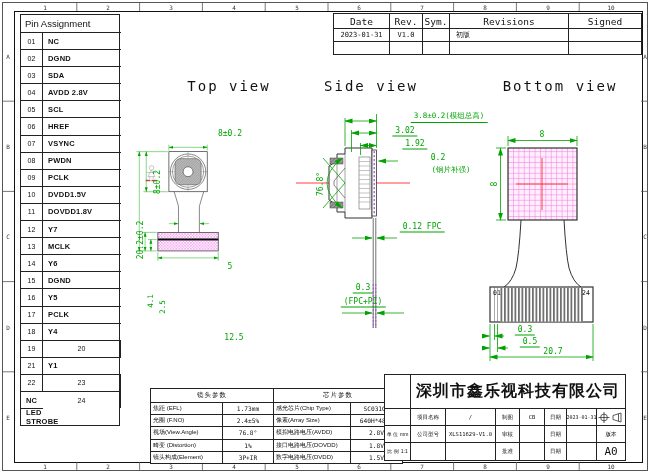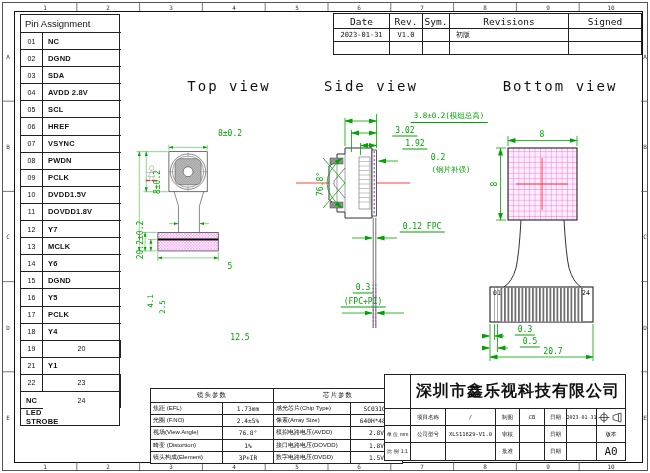--- a/index.html
+++ b/index.html
@@ -261,21 +261,21 @@
         <line x1="282" y1="321" x2="282" y2="336"></line>
       <line x1="178" y1="331" x2="282" y2="331" marker-start="url(#tm)" marker-end="url(#tm)"></line>
     </g>
   </svg>
   <div class="dim" style="left:230px;top:133px">8±0.2</div>
   <div class="dim rot" style="left:157px;top:182px">8±0.2</div>
   <div class="dim rot" style="left:140px;top:240px">20.2±0.2</div>
   <div class="dim" style="left:230px;top:266px">5</div>
   <div class="dim rot" style="left:150px;top:301px;font-size:7.5px">4.1</div>
   <div class="dim rot" style="left:162px;top:307px;font-size:7.5px">2.5</div>
-  <div class="dim" style="left:240px;top:337px">12.5</div>
+  <div class="dim" style="left:234px;top:337px">12.5</div>
 
   <svg class="abs" style="left:290px;top:100px" width="220" height="235" viewBox="290 100 220 235">
     <defs>
       <pattern id="ghatch2" width="2.6" height="2.6" patternUnits="userSpaceOnUse" patternTransform="rotate(45)">
         <rect width="2.6" height="2.6" fill="#9a9a9a"></rect>
           <line x1="0" y1="0" x2="0" y2="2.6" stroke="#555" stroke-width="0.8"></line>
       </pattern>
       <marker id="sm" markerWidth="8" markerHeight="6" refX="7.5" refY="2.5" orient="auto-start-reverse" markerUnits="userSpaceOnUse">
         <path d="M0,0 L8,2.5 L0,5 Z" fill="#00a300"></path>
       </marker>

